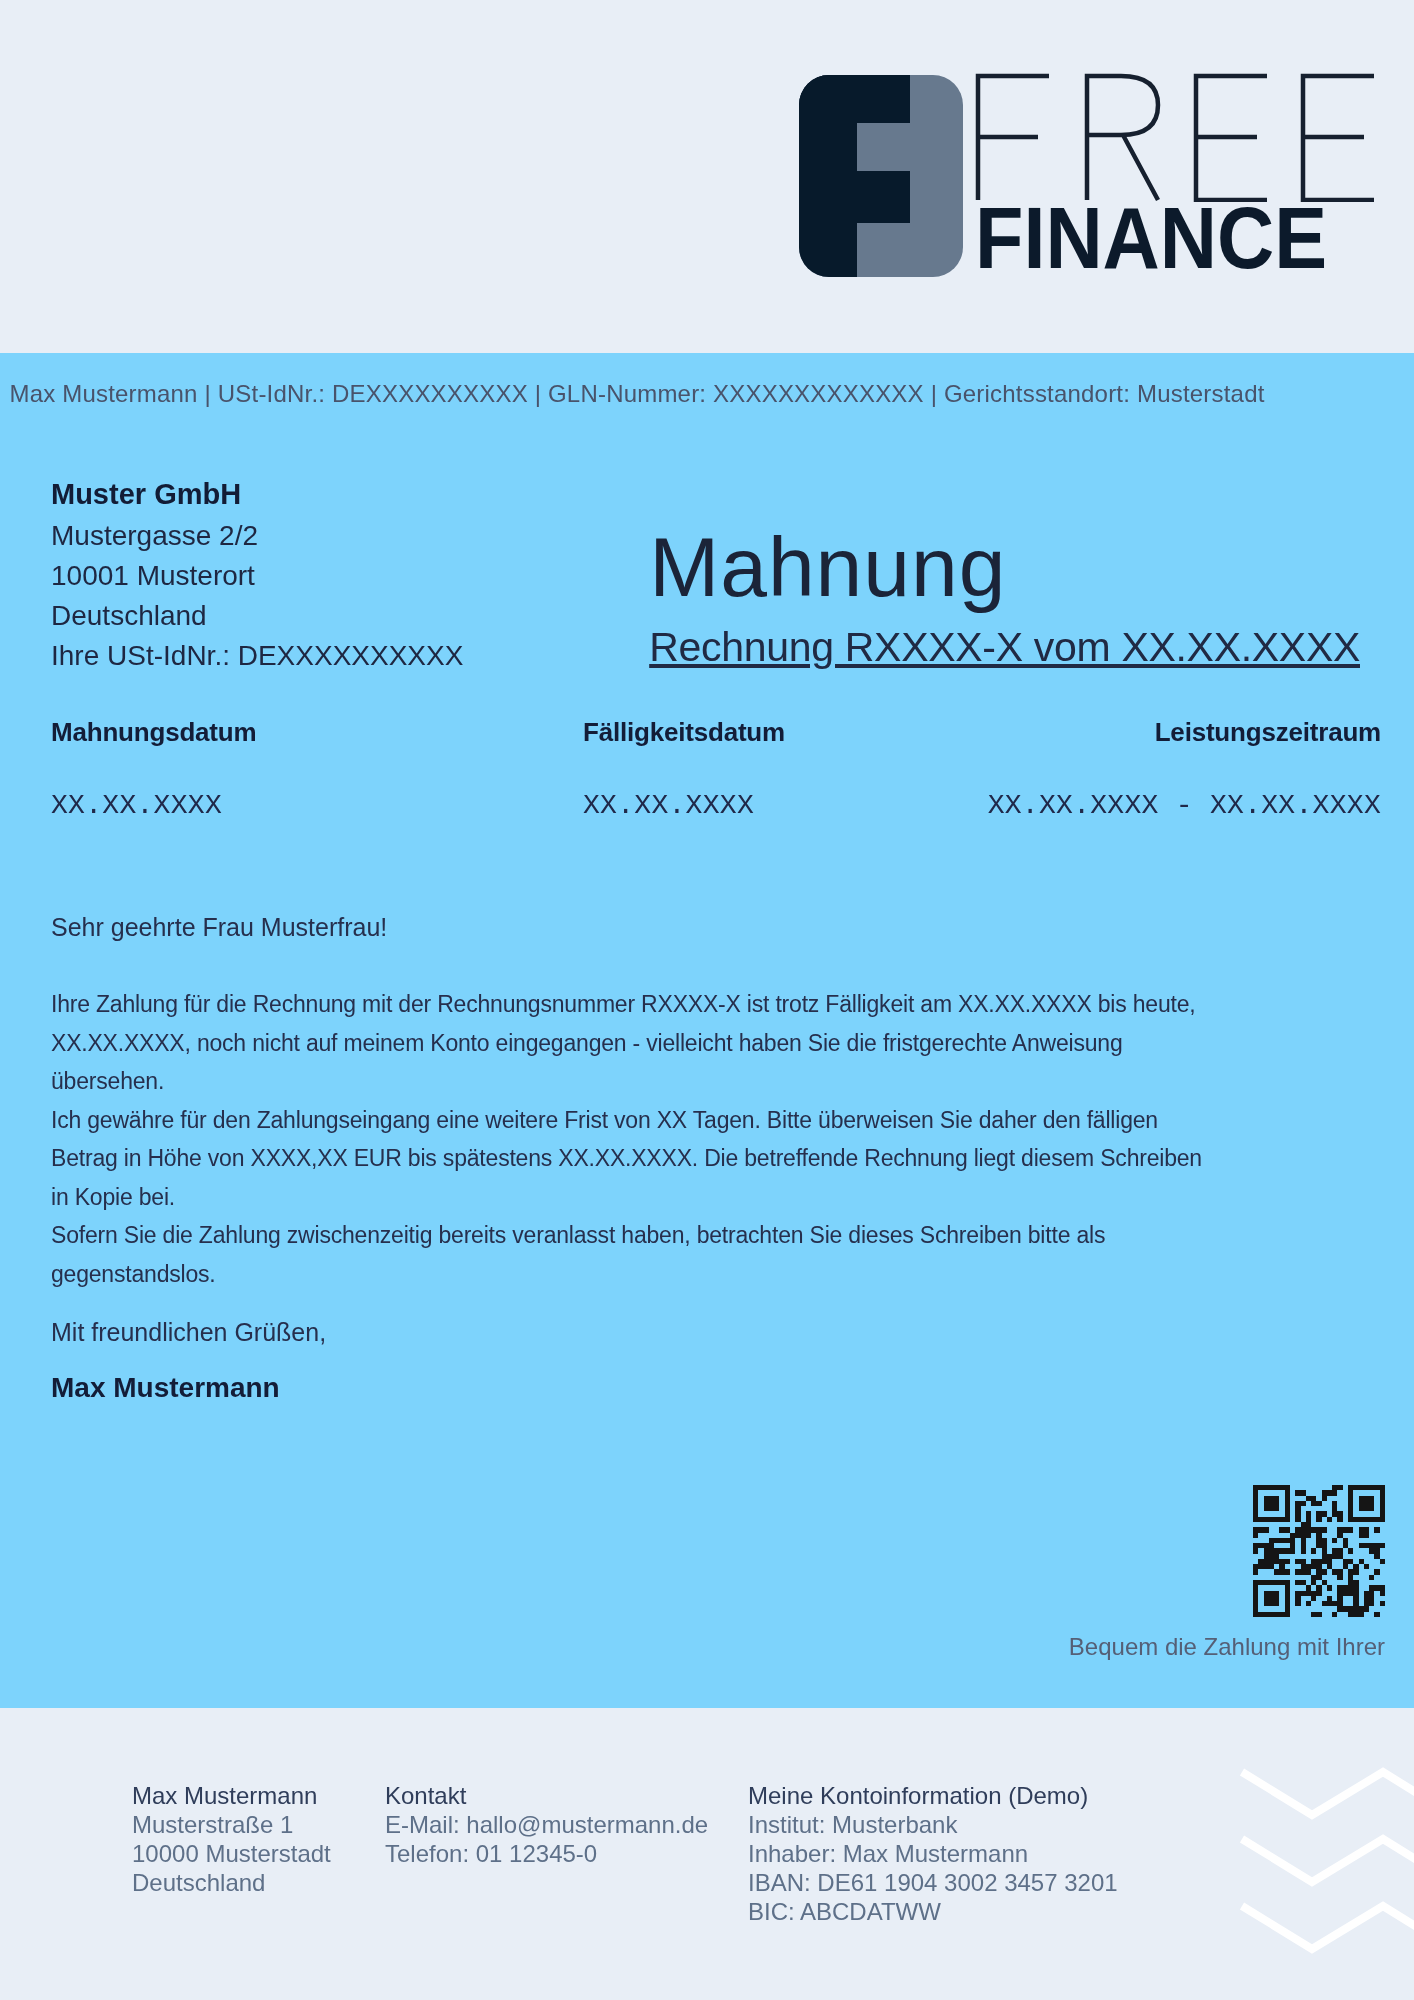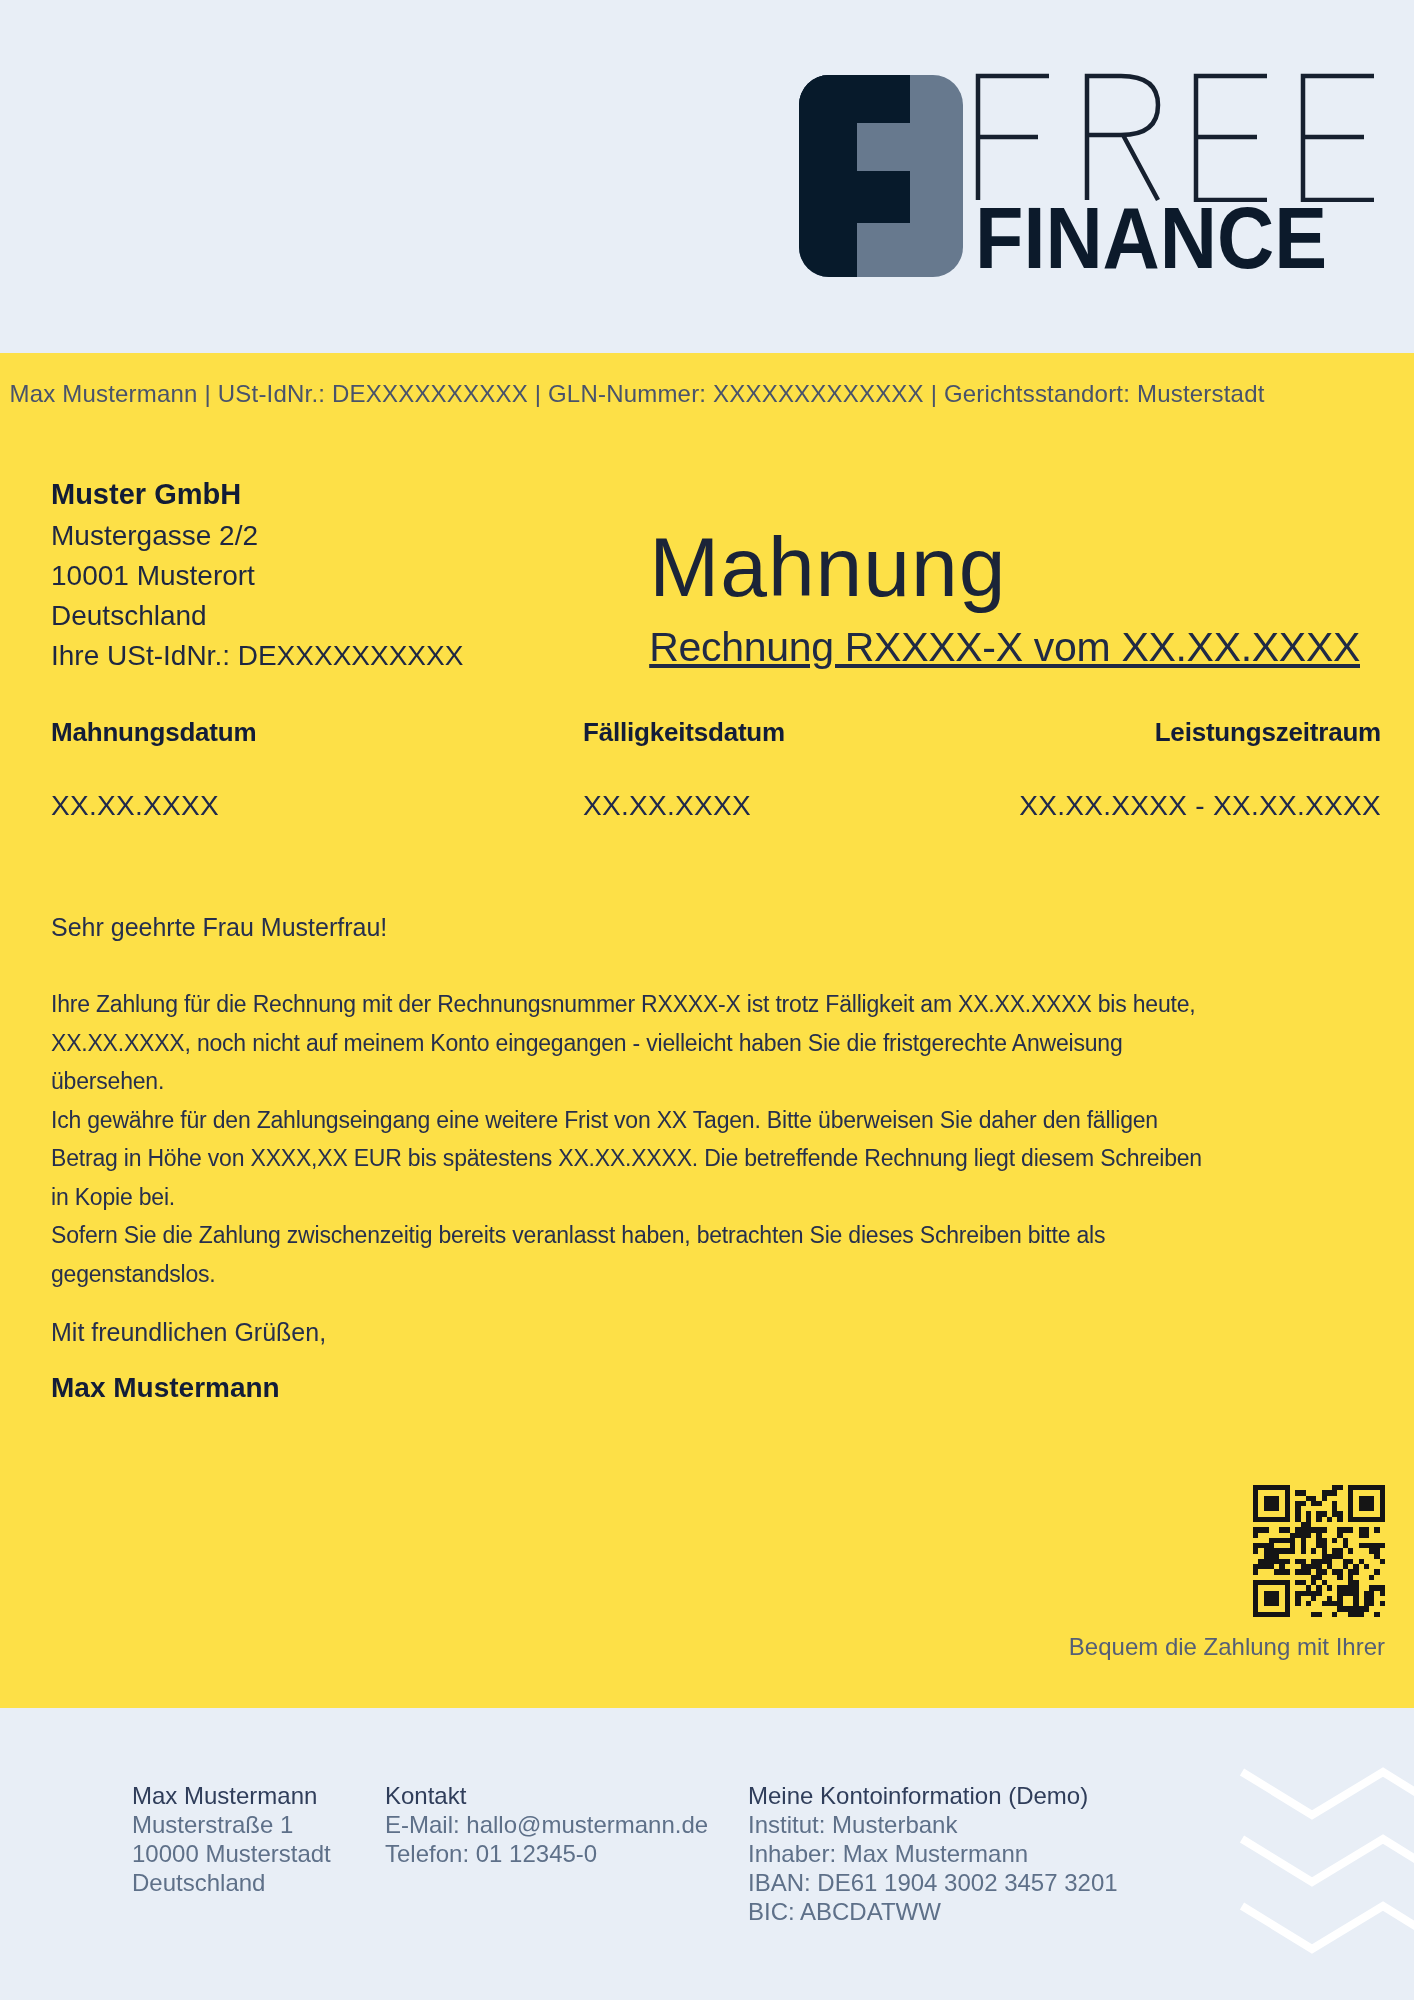--- a/index.html
+++ b/index.html
@@ -1,19 +1,19 @@
 <!DOCTYPE html>
 <html><head>
 <meta charset="utf-8">
 <style>
   html,body{margin:0;padding:0;background:#ffffff;}
   .page{
     position:relative;
     width:1414px;height:2000px;
-    background:#fde047;
+    background:#7dd3fc;
     overflow:hidden;
     font-family:"Liberation Sans","DejaVu Sans",sans-serif;
     color:#262f4d;
   }
   .abs{position:absolute;}
 
   
   .band-top{left:0;top:0;width:1414px;height:353px;background:#e8eef6;}
 
   
@@ -40,21 +40,21 @@
   .recipient{left:51px;top:472px;font-size:28px;line-height:40px;color:#1e2742;}
   .recipient .r-name{font-weight:bold;font-size:29px;line-height:44px;color:#121c36;}
 
   
   .title-block{right:54px;top:519px;text-align:left;color:#1b2438;}
   .title-block .t-main{font-size:84px;line-height:97px;letter-spacing:1px;font-weight:normal;}
   .title-block .t-sub{margin-top:7px;font-size:41px;line-height:48px;letter-spacing:-.3px;color:#202a44;text-decoration:underline;}
 
   
   .meta-label{top:717px;font-size:26px;font-weight:bold;color:#131d38;letter-spacing:-.2px;white-space:nowrap;}
-  .meta-value{top:790px;font-size:28px;color:#20294a;letter-spacing:.3px;white-space:nowrap;}
+  .meta-value{top:790px;font-size:28px;color:#20294a;letter-spacing:.3px;white-space:nowrap;font-family:Liberation Mono, monospace;}
   .m-col1{left:51px;}
   .m-col2{left:583px;}
   .m-col3{right:33px;text-align:right;}
 
   
   .salutation{left:51px;top:913px;font-size:25px;line-height:29px;}
   .paragraph{left:51px;top:985px;width:1345px;}
   .paragraph .pline{font-size:23px;line-height:38.5px;letter-spacing:-.2px;white-space:nowrap;}
   .closing{left:51px;top:1318px;font-size:25px;line-height:29px;}
   .signature{left:51px;top:1372px;font-size:28px;line-height:32px;font-weight:bold;color:#131d38;}

